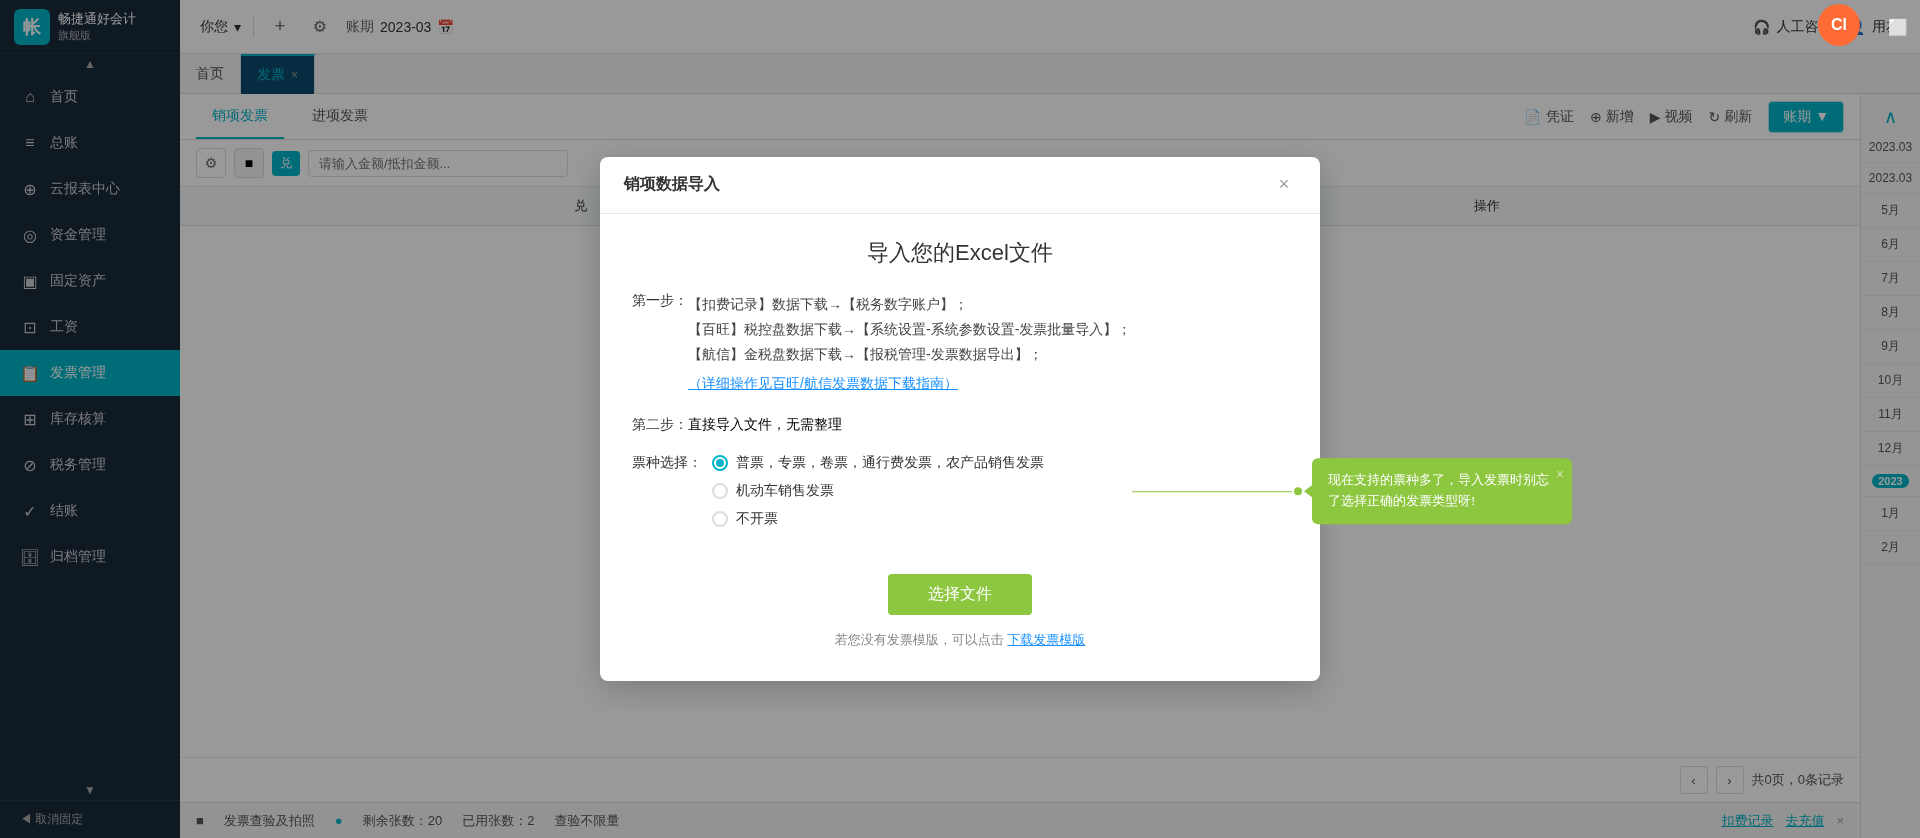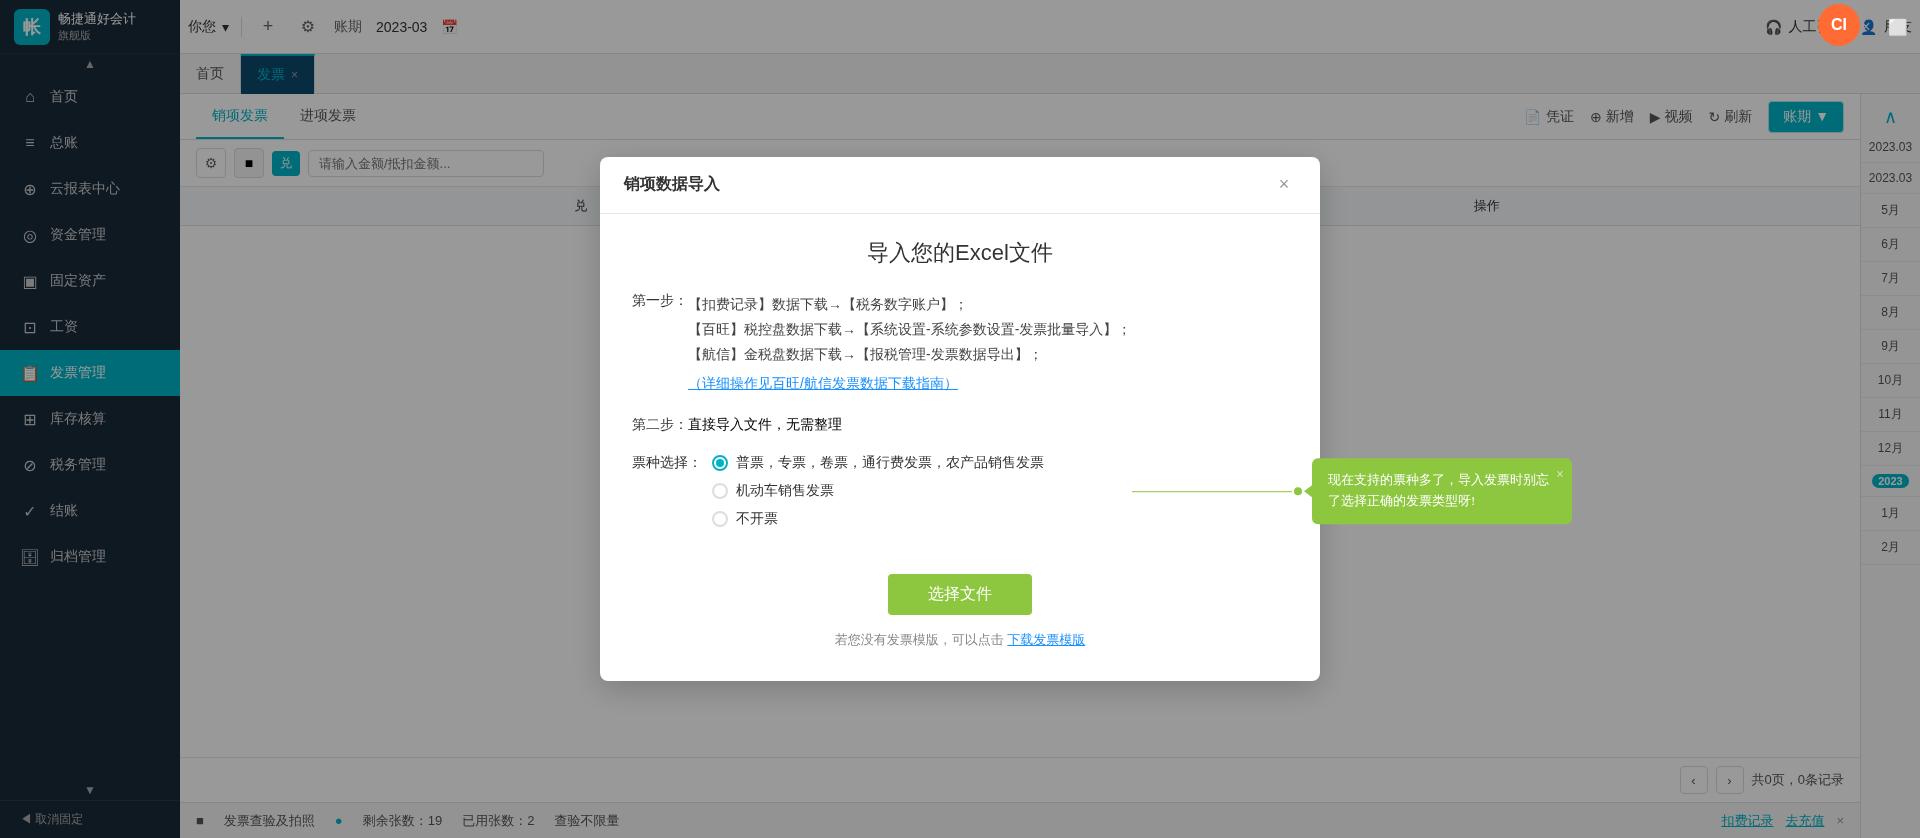--- a/index.html
+++ b/index.html
@@ -20,54 +20,54 @@
     .nav-item { display: flex; align-items: center; padding: 13px 20px; cursor: pointer; color: #ccc; font-size: 14px; }
     .nav-item.active { background: #00b4c8; color: white; }
     .nav-item .nav-icon { width: 20px; height: 20px; margin-right: 10px; display: flex; align-items: center; justify-content: center; font-size: 16px; }
     .sidebar-scroll-up, .sidebar-scroll-down { height: 20px; display: flex; align-items: center; justify-content: center; color: #aaa; cursor: pointer; font-size: 12px; }
     .sidebar-bottom { padding: 10px 20px; color: #aaa; font-size: 12px; cursor: pointer; display: flex; align-items: center; gap: 6px; border-top: 1px solid #2a3a4a; }
 
     
     .main-area { flex: 1; display: flex; flex-direction: column; background: #f0f2f5; min-width: 0; }
 
     
-    .topbar { height: 54px; background: #fff; display: flex; align-items: center; padding: 0 8px; border-bottom: 1px solid #e0e0e0; gap: 12px; }
+    .topbar { height: 54px; background: #fff; display: flex; align-items: center; padding: 0 20px; border-bottom: 1px solid #e0e0e0; gap: 12px; }
     .topbar-company { display: flex; align-items: center; gap: 6px; font-size: 14px; color: #333; cursor: pointer; }
     .topbar-divider { width: 1px; height: 20px; background: #ddd; }
     .topbar-add { width: 28px; height: 28px; display: flex; align-items: center; justify-content: center; color: #666; cursor: pointer; font-size: 18px; }
     .topbar-gear { width: 28px; height: 28px; display: flex; align-items: center; justify-content: center; color: #666; cursor: pointer; font-size: 16px; }
-    .topbar-period { display: flex; align-items: center; gap: 14px; font-size: 14px; color: #333; justify-content: flex-end; }
+    .topbar-period { display: flex; align-items: center; gap: 6px; font-size: 14px; color: #333; justify-content: flex-end; }
     .topbar-period-label { color: #666; }
     .topbar-period-cal { color: #00b4c8; cursor: pointer; }
     .topbar-right { margin-left: auto; display: flex; align-items: center; gap: 16px; }
     .topbar-service { display: flex; align-items: center; gap: 6px; color: #333; cursor: pointer; font-size: 14px; }
     .topbar-user { display: flex; align-items: center; gap: 6px; color: #333; cursor: pointer; font-size: 14px; }
 
     
     .tab-bar { display: flex; align-items: center; background: #f5f5f5; border-bottom: 1px solid #ddd; height: 40px; padding: 0 0; }
     .tab-item { padding: 0 16px; height: 40px; display: flex; align-items: center; cursor: pointer; font-size: 14px; color: #555; border-right: 1px solid #ddd; gap: 6px; }
     .tab-item.active { background: #0c4a6e; color: #00b4c8; font-weight: 500; border-top: 2px solid #00b4c8; }
     .tab-close { color: #999; font-size: 12px; cursor: pointer; }
 
     
     .content-area { flex: 1; display: flex; overflow: hidden; }
     .content-main { flex: 1; background: #fff; display: flex; flex-direction: column; overflow: hidden; }
 
     
     .sub-tab-bar { display: flex; align-items: center; padding: 0 16px; border-bottom: 1px solid #e0e0e0; background: #fff; height: 46px; gap: 0; justify-content: space-between; }
-    .sub-tab-left { display: flex; align-items: flex-start; gap: 0; }
+    .sub-tab-left { display: flex; align-items: flex-start; gap: 12px; }
     .sub-tab-item { padding: 12px 16px; font-size: 14px; color: #555; cursor: pointer; border-bottom: 2px solid transparent; }
     .sub-tab-item.active { color: #00b4c8; border-bottom: 2px solid #00b4c8; font-weight: 500; }
     .sub-tab-right { display: flex; align-items: center; gap: 16px; font-size: 14px; color: #555; }
     .sub-tab-btn { display: flex; align-items: center; gap: 4px; cursor: pointer; color: #555; }
     .sub-tab-btn.primary { background: #00b4c8; color: white; padding: 6px 14px; border-radius: 4px; font-size: 14px; }
 
     
     .toolbar { display: flex; align-items: center; padding: 8px 16px; background: #fff; border-bottom: 1px solid #e8e8e8; gap: 8px; }
-    .toolbar-search { border: 1px solid #ddd; border-radius: 4px; padding: 5px 10px; font-size: 13px; color: #aaa; width: 236px; outline: none; }
+    .toolbar-search { border: 1px solid #ddd; border-radius: 4px; padding: 5px 10px; font-size: 13px; color: #aaa; width: 260px; outline: none; }
     .toolbar-gear-btn { width: 30px; height: 30px; display: flex; align-items: center; justify-content: center; border: 1px solid #ddd; border-radius: 4px; cursor: pointer; color: #666; }
     .toolbar-square { width: 30px; height: 30px; display: flex; align-items: center; justify-content: center; border: 1px solid #ddd; border-radius: 4px; cursor: pointer; background: #f5f5f5; }
     .toolbar-tag { background: #00b4c8; color: white; padding: 4px 8px; border-radius: 4px; font-size: 12px; cursor: pointer; }
     .period-select { background: #e8f9fb; color: #00b4c8; padding: 4px 10px; border-radius: 4px; font-size: 13px; cursor: pointer; display: flex; align-items: center; gap: 4px; border: 1px solid #b0e8ef; }
 
     
     .table-area { flex: 1; overflow: auto; }
     .data-table { width: 100%; border-collapse: collapse; font-size: 13px; }
     .data-table th { background: #f5f9fa; color: #333; padding: 10px 12px; text-align: left; border-bottom: 1px solid #e0e0e0; font-weight: 500; }
 
@@ -286,21 +286,21 @@
         <div class="pagination">
           <span class="page-btn">‹</span>
           <span class="page-btn">›</span>
           <span>共0页，0条记录</span>
         </div>
 
         <div class="status-bar">
           <span>■</span>
           <span>发票查验及拍照</span>
           <span style="color:#00b4c8">●</span>
-          <span>剩余张数：19</span>
+          <span>剩余张数：20</span>
           <span>已用张数：2</span>
           <span>查验不限量</span>
           <div class="status-bar-right">
             <span class="status-link">扣费记录</span>
             <span class="status-link">去充值</span>
             <span class="status-bar-close">×</span>
           </div>
         </div>
 
       </div>

